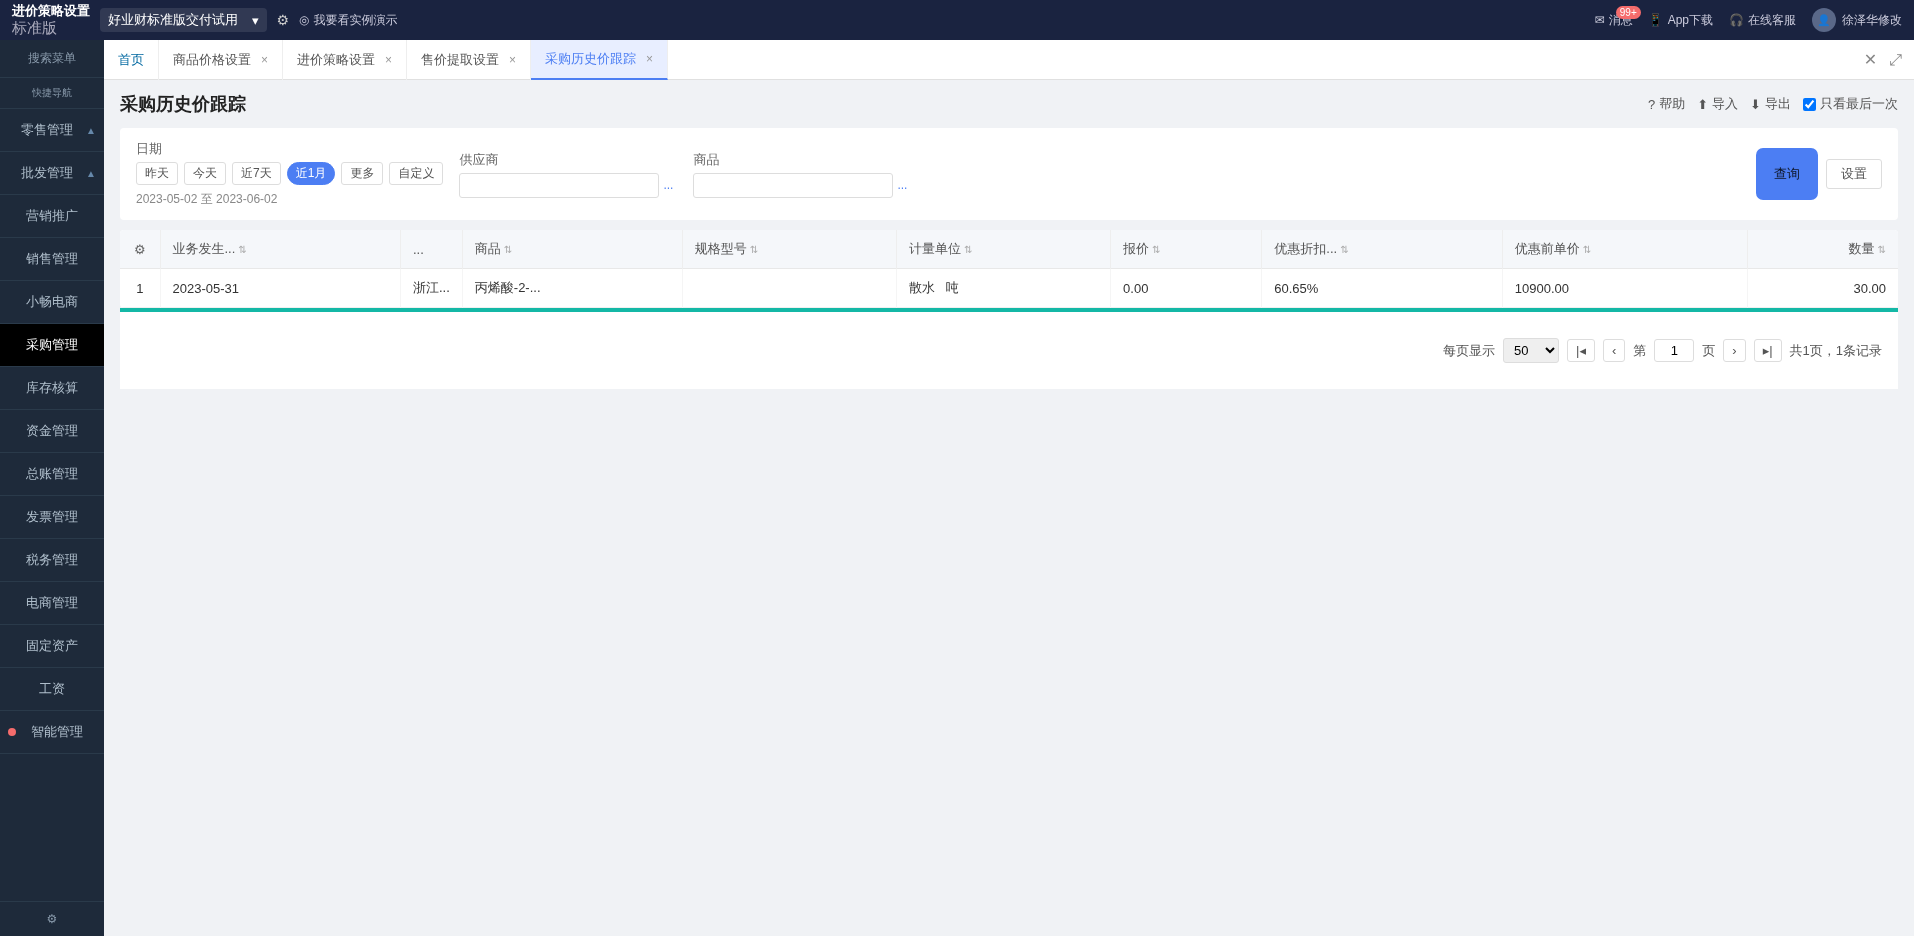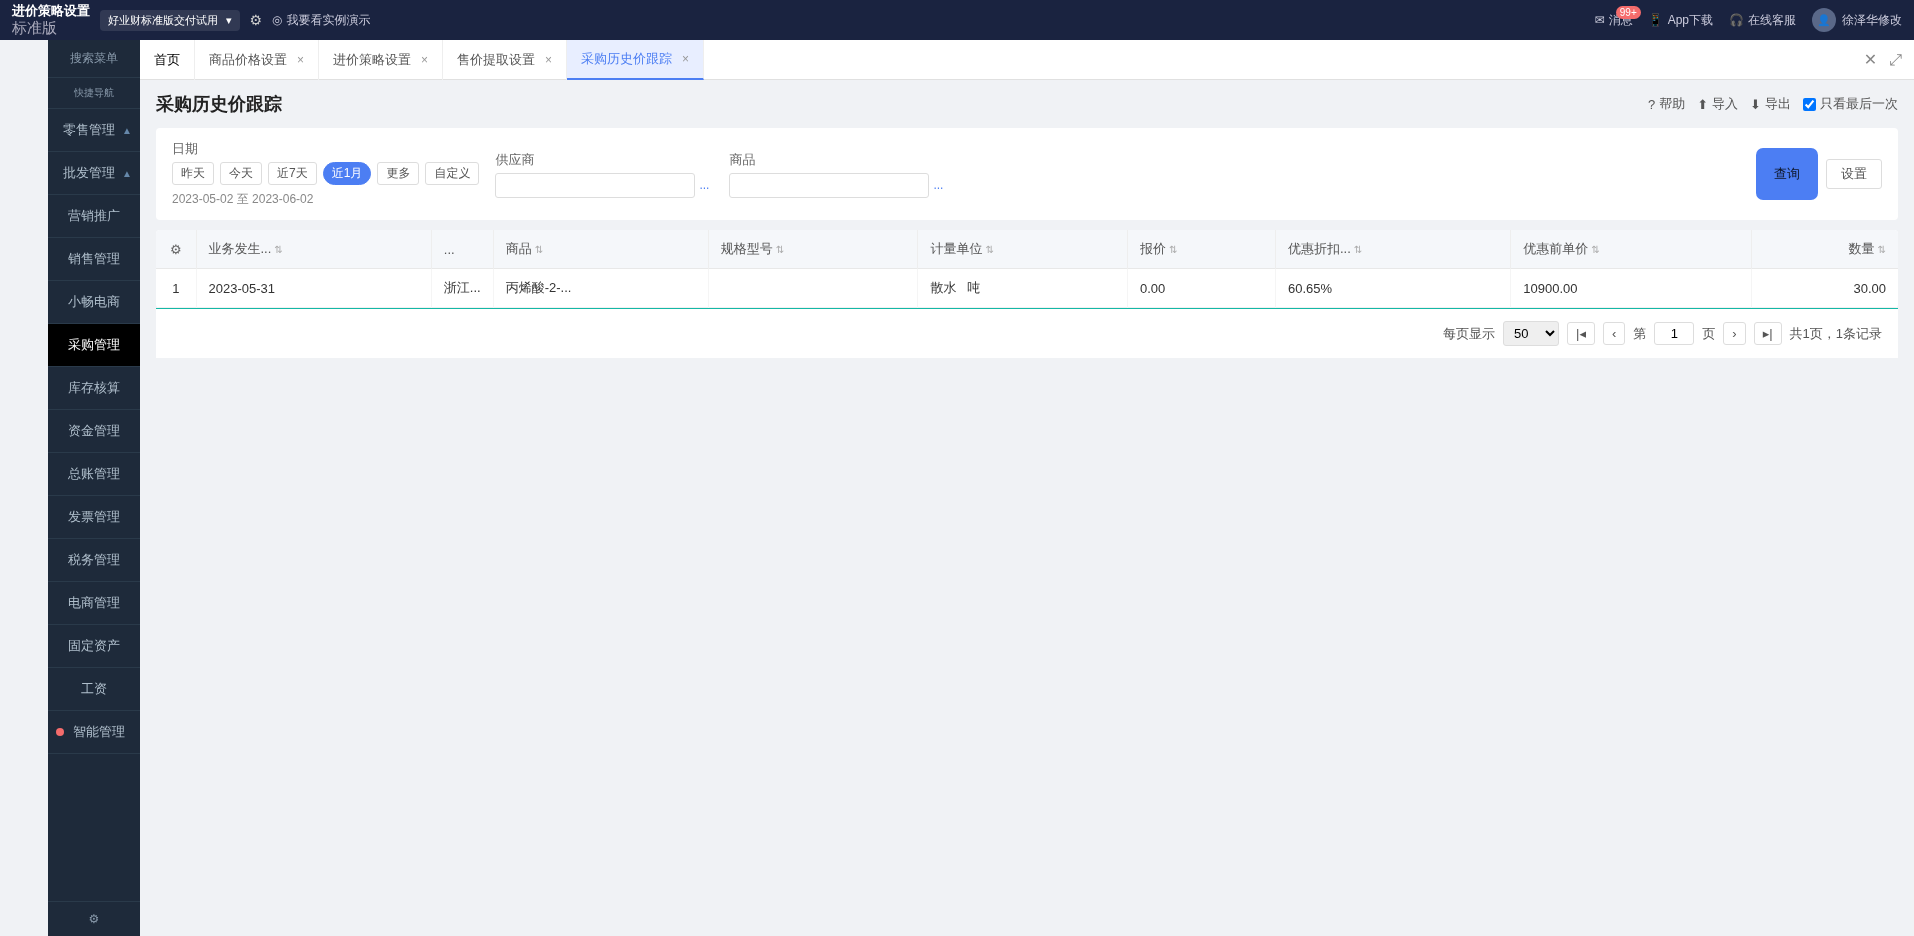--- a/index.html
+++ b/index.html
@@ -3,50 +3,50 @@
   <meta charset="utf-8">
   <style>
     * { box-sizing: border-box; margin: 0; padding: 0; }
     body { font-family: 'Microsoft YaHei', Arial, sans-serif; font-size: 13px; background: #f0f2f5; color: #333; display: flex; flex-direction: column; height: 936px; overflow: hidden; }
 
     
     .topbar { height: 40px; background: #1a2340; display: flex; align-items: center; padding: 0 12px; justify-content: space-between; flex-shrink: 0; }
     .topbar-left { display: flex; align-items: center; gap: 10px; }
     .app-logo { color: #fff; font-size: 13px; font-weight: bold; line-height: 1.2; }
     .app-logo .sub { font-size: 15px; color: #aab; font-weight: normal; }
-    .topbar-selector { display: flex; align-items: center; background: rgba(255,255,255,0.1); border-radius: 4px; padding: 3px 8px; color: #fff; font-size: 11px; cursor: pointer; gap: 8px; }
+    .topbar-selector { display: flex; align-items: center; background: rgba(255,255,255,0.1); border-radius: 4px; padding: 3px 8px; color: #fff; font-size: 13px; cursor: pointer; gap: 14px; }
     .topbar-gear { color: #ccc; cursor: pointer; font-size: 14px; }
     .topbar-demo { display: flex; align-items: center; gap: 4px; color: #ccd; font-size: 12px; cursor: pointer; }
     .topbar-right { display: flex; align-items: center; gap: 16px; color: #ccd; font-size: 12px; }
     .topbar-right-item { display: flex; align-items: center; gap: 4px; cursor: pointer; position: relative; }
     .badge { background: #f56c6c; color: #fff; font-size: 10px; border-radius: 8px; padding: 1px 4px; position: absolute; top: -6px; right: -8px; }
     .user-info { display: flex; align-items: center; gap: 6px; color: #ccd; cursor: pointer; }
     .avatar { width: 24px; height: 24px; border-radius: 50%; background: #5a6888; display: flex; align-items: center; justify-content: center; color: #fff; font-size: 11px; }
 
     
     .main-layout { display: flex; flex: 1; overflow: hidden; }
 
     
-    .sidebar { width: 92px; background: #1e2a3a; display: flex; flex-direction: column; flex-shrink: 0; overflow-y: auto; margin-left: 48px; }
+    .sidebar { width: 104px; background: #1e2a3a; display: flex; flex-direction: column; flex-shrink: 0; overflow-y: auto; }
     .sidebar-search { padding: 10px 8px; color: #8899aa; font-size: 12px; text-align: center; cursor: pointer; border-bottom: 1px solid #2a3a4a; }
     .sidebar-nav { padding: 8px 8px; color: #8899aa; font-size: 10px; text-align: center; cursor: pointer; border-bottom: 1px solid #2a3a4a; }
     .sidebar-item { padding: 12px 8px; color: #b0bfcc; font-size: 13px; text-align: center; cursor: pointer; display: flex; align-items: center; justify-content: space-between; border-bottom: 1px solid #2a3a4a; }
     .sidebar-item.active { color: #fff; background: #000000; }
     .sidebar-item .label { flex: 1; text-align: center; }
     .sidebar-item .arrow { font-size: 10px; color: #6688aa; }
     .sidebar-bottom { margin-top: auto; padding: 10px 8px; color: #8899aa; font-size: 12px; text-align: center; cursor: pointer; border-top: 1px solid #2a3a4a; }
     .dot-indicator { width: 8px; height: 8px; border-radius: 50%; background: #f56c6c; display: inline-block; margin-right: 2px; }
 
     
     .content-area { flex: 1; display: flex; flex-direction: column; overflow: hidden; background: #f0f2f5; }
 
     
     .tabbar { background: #fff; display: flex; align-items: center; padding: 0 0; border-bottom: 1px solid #e0e0e0; flex-shrink: 0; height: 40px; position: relative; }
     .tab { display: flex; align-items: center; padding: 0 14px; height: 40px; font-size: 13px; color: #555; cursor: pointer; border-right: 1px solid #eee; gap: 6px; flex-shrink: 0; }
-    .tab.home { color: #000000; }
+    .tab.home { color: #0369a1; }
     .tab.active { background: #e8eeff; color: #4c7ef3; border-bottom: 2px solid #4c7ef3; }
     .tab .close-btn { font-size: 12px; color: #999; margin-left: 4px; cursor: pointer; }
     .tabbar-right { margin-left: auto; display: flex; align-items: center; padding-right: 8px; gap: 4px; }
     .tabbar-ctrl { font-size: 16px; color: #888; cursor: pointer; padding: 4px; }
 
     
     .page-content { flex: 1; padding: 12px 16px; overflow-y: auto; background: #f0f2f5; }
     .page-header { display: flex; align-items: center; justify-content: space-between; margin-bottom: 12px; }
     .page-title { font-size: 18px; font-weight: bold; color: #222; }
     .page-actions { display: flex; align-items: center; gap: 12px; font-size: 13px; color: #555; }
@@ -77,21 +77,21 @@
     thead th { padding: 10px 12px; text-align: left; color: #555; font-weight: normal; white-space: nowrap; border-right: 1px solid #eee; }
     thead th:last-child { border-right: none; }
     tbody tr { border-bottom: 1px solid #f0f0f0; }
     tbody td { padding: 10px 12px; color: #333; border-right: 1px solid #f5f5f5; white-space: nowrap; }
     tbody td:last-child { border-right: none; }
     .th-sort { display: flex; align-items: center; gap: 3px; cursor: pointer; }
     .sort-icon { font-size: 10px; color: #aaa; }
     .gear-th { color: #666; cursor: pointer; }
 
     
-    .pagination { background: #fff; padding: 12px 16px; display: flex; align-items: center; justify-content: flex-end; gap: 8px; border-top: 1px solid #14b8a6; font-size: 13px; color: #555; }
+    .pagination { background: #fff; padding: 26px 16px; display: flex; align-items: center; justify-content: flex-end; gap: 8px; border-top: 4px solid #14b8a6; font-size: 13px; color: #555; }
     .page-size-select { border: 1px solid #ddd; border-radius: 3px; padding: 3px 6px; font-size: 13px; cursor: pointer; }
     .page-nav-btn { border: 1px solid #ddd; background: #fff; border-radius: 3px; padding: 3px 8px; cursor: pointer; color: #555; font-size: 13px; }
     .page-nav-btn:disabled { color: #ccc; cursor: not-allowed; }
     .page-input { border: 1px solid #ddd; border-radius: 3px; padding: 3px 6px; width: 40px; text-align: center; font-size: 13px; }
   </style>
 </head>
 <body>
 
 <div class="topbar">
   <div class="topbar-left">

